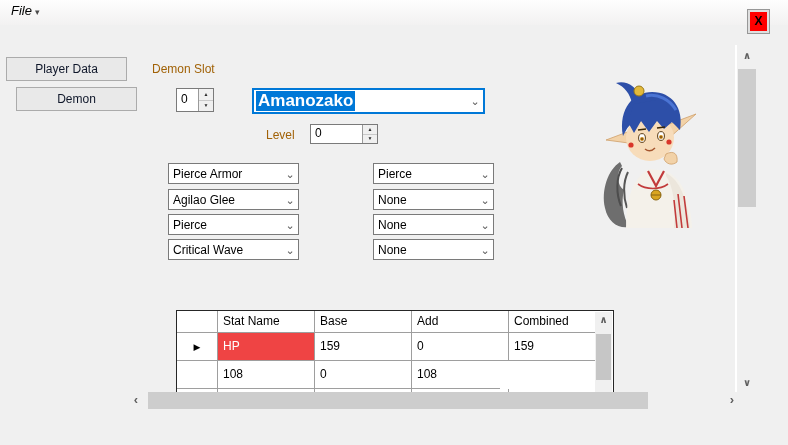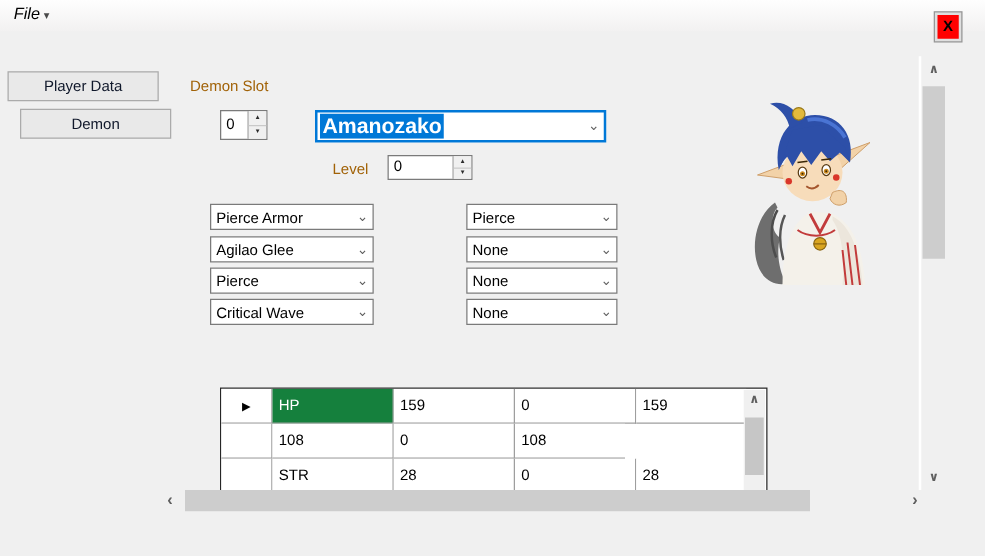--- a/index.html
+++ b/index.html
@@ -62,21 +62,21 @@
   .grid-wrap { left:176px; top:310px; width:438px; height:83px;
     background:#fff; border:1px solid #262626; overflow:hidden; }
   .grid-row { display:flex; width:420px; }
   .grid-header { height:22px; }
   .grid-header .gcell { line-height:21px; font-size:12px; }
   .gbody-row { height:28px; }
   .gcell { border-right:1px solid #9e9e9e; border-bottom:1px solid #9e9e9e;
     padding-left:5px; line-height:27px; background:#fff; overflow:hidden; white-space:nowrap; }
   .g-rowhdr { width:41px; padding-left:0; text-align:center; }
   .g-c1 { width:97px; } .g-c2 { width:97px; } .g-c3 { width:97px; } .g-c4 { width:88px; border-right:none; }
-  .gcell.selected { background:#15803d; color:#fff; }
+  .gcell.selected { background:#ef4444; color:#fff; }
   .row-indicator { color:#000; font-size:9px; line-height:27px; }
   .grid-vscroll { position:absolute; top:1px; right:1px; width:17px; height:81px; background:#f0f0f0; }
   .grid-vthumb { position:absolute; top:22px; left:1px; width:15px; height:46px; background:#c6c6c6; }
 
   
   .scroll-arrow { position:absolute; color:#5f5f5f; font-size:10px; font-weight:bold;
     text-align:center; cursor:default; }
   .content-edge { left:735px; top:45px; width:2px; height:348px; background:#fff; }
   .vscroll { left:738px; top:49px; width:18px; height:343px; background:#f0f0f0; }
   .vscroll .up   { top:0; left:0; width:18px; height:16px; line-height:14px; }
@@ -191,20 +191,27 @@
     <circle cx="63" cy="61" r="2" fill="#cf8c1f"></circle>
   <circle cx="44" cy="63" r="0.8" fill="#3a2705"></circle>
     <circle cx="63" cy="61" r="0.8" fill="#3a2705"></circle>
   <path d="M40,54 L48,53 M59,52 L67,51" stroke="#3a2705" stroke-width="1.4"></path>
   <path d="M47,73 Q52,77 57,72" stroke="#a5562e" stroke-width="1.5" fill="none"></path>
   <circle cx="33" cy="69" r="2.6" fill="#d9362a"></circle>
     <circle cx="71" cy="66" r="2.6" fill="#d9362a"></circle>
 </svg>
 
 <div class="abs grid-wrap">
+  <div class="grid-row grid-header">
+    <div class="gcell g-rowhdr"></div>
+    <div class="gcell g-c1">Stat Name</div>
+    <div class="gcell g-c2">Base</div>
+    <div class="gcell g-c3">Add</div>
+    <div class="gcell g-c4">Combined</div>
+  </div>
   <div class="grid-row gbody-row">
     <div class="gcell g-rowhdr"><span class="row-indicator">▶</span></div>
     <div class="gcell g-c1 selected">HP</div>
     <div class="gcell g-c2">159</div>
     <div class="gcell g-c3">0</div>
     <div class="gcell g-c4">159</div>
   </div>
   <div class="grid-row gbody-row">
     <div class="gcell g-rowhdr"></div>
     <div class="gcell g-c2">108</div>

